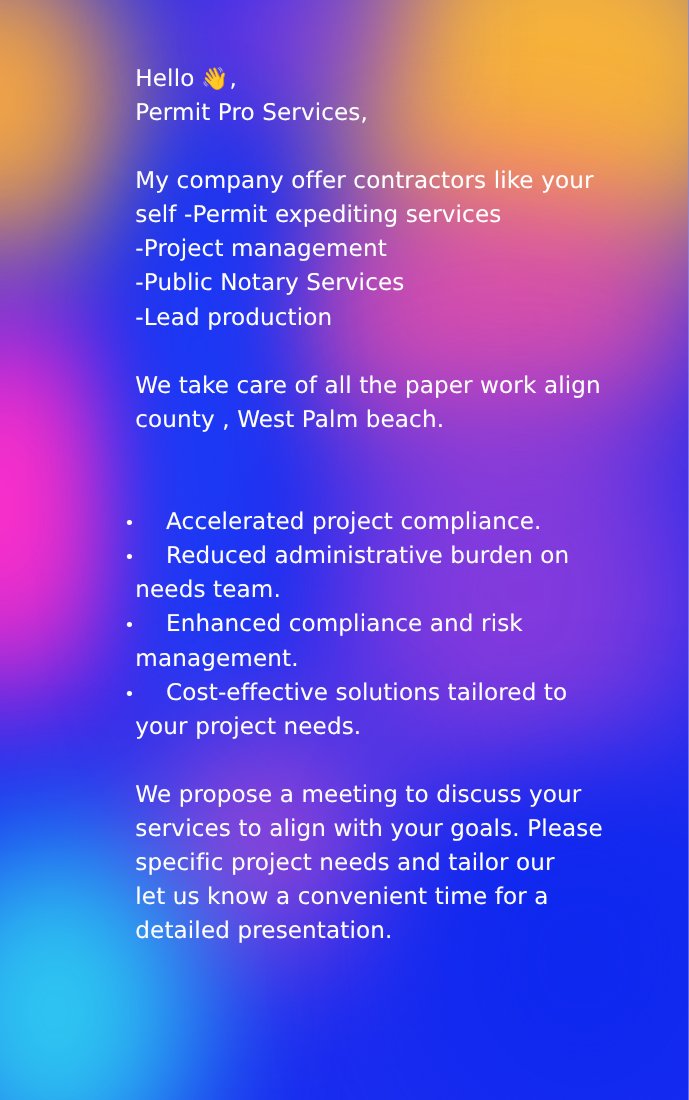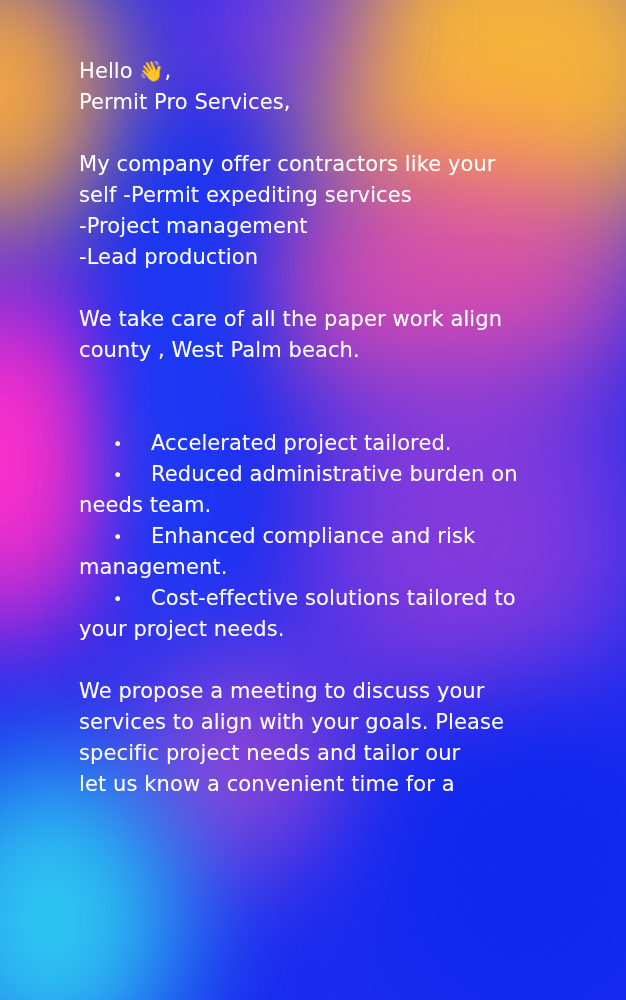--- a/index.html
+++ b/index.html
@@ -23,21 +23,21 @@
     .b-cyan { left: -80px; top: 760px; width: 260px; height: 320px; background: #2ec8f0; }
     .b-mag-bot { left: 130px; top: 650px; width: 220px; height: 220px; background: #b24cd0; opacity: .8; }
     .b-deep-blue { left: 380px; top: 700px; width: 300px; height: 340px; background: #0f28ee; }
 
     .content {
       position: absolute; left: 79px; top: 56px; width: 500px;
       color: #ffffff; font-size: 21px; line-height: 31px;
       letter-spacing: 0.1px;
       text-shadow: 0 0 1px rgba(255,255,255,0.25);
     }
-    .line { white-space: nowrap; height: 31px; }
+    .line { white-space: nowrap; height: 31px; margin-left: 44px; }
     .gap { height: 31px; }
     .bullet-row { white-space: nowrap; height: 31px; }
     .bullet { display: inline-block; width: 72px; text-align: left; padding-left: 34px; box-sizing: border-box; font-size: 16px; }
     .emoji { font-size: 20px; }
   </style>
 </head>
 <body>
 
 <div class="bg">
   <div class="blob b-orange"></div>
@@ -56,43 +56,45 @@
   <div class="line">
     <span>Hello</span>
     <span class="emoji">👋</span><span>,</span>
   </div>
   <div class="line">Permit Pro Services,</div>
   <div class="gap"></div>
 
   <div class="line">My company offer contractors like your</div>
   <div class="line">self -Permit expediting services</div>
   <div class="line">-Project management</div>
+  <div class="line">-Public Notary Services</div>
   <div class="line">-Lead production</div>
   <div class="gap"></div>
 
   <div class="line">We take care of all the paper work align</div>
   <div class="line">county , West Palm beach.</div>
   <div class="gap"></div>
 
   <div class="gap"></div>
 
   <div class="bullet-row">
-    <span class="bullet">•</span><span>Accelerated project tailored.</span>
+    <span class="bullet">•</span><span>Accelerated project compliance.</span>
   </div>
   <div class="bullet-row">
     <span class="bullet">•</span><span>Reduced administrative burden on</span>
   </div>
   <div class="line">needs team.</div>
   <div class="bullet-row">
     <span class="bullet">•</span><span>Enhanced compliance and risk</span>
   </div>
   <div class="line">management.</div>
   <div class="bullet-row">
     <span class="bullet">•</span><span>Cost-effective solutions tailored to</span>
   </div>
   <div class="line">your project needs.</div>
   <div class="gap"></div>
 
   <div class="line">We propose a meeting to discuss your</div>
   <div class="line">services to align with your goals. Please</div>
   <div class="line">specific project needs and tailor our</div>
   <div class="line">let us know a convenient time for a</div>
+  <div class="line">detailed presentation.</div>
 </div>
 
 </body></html>

